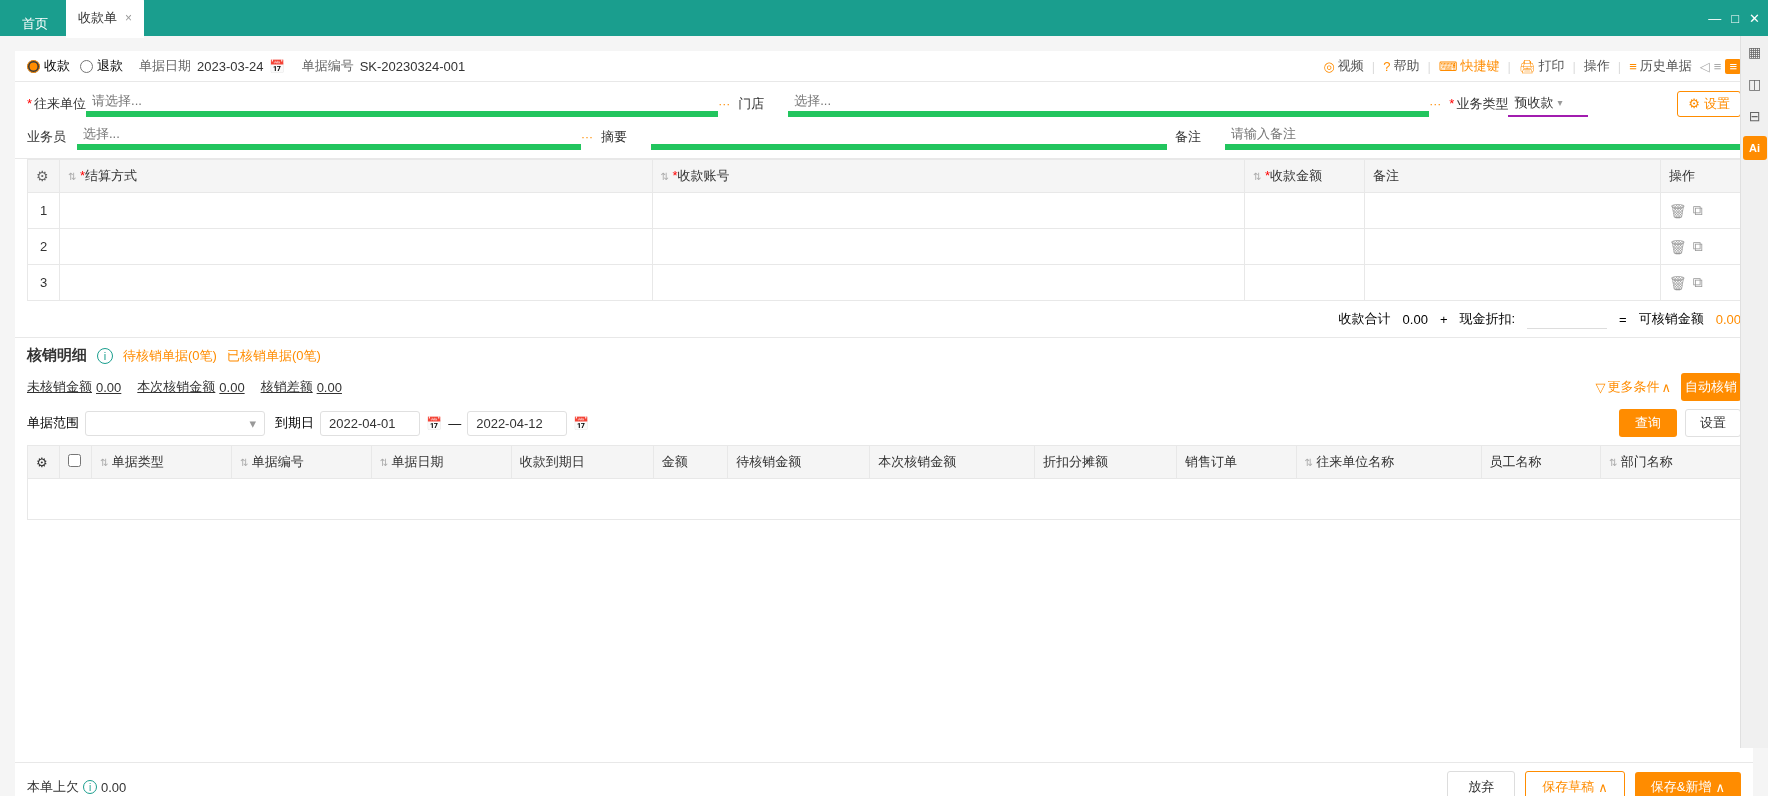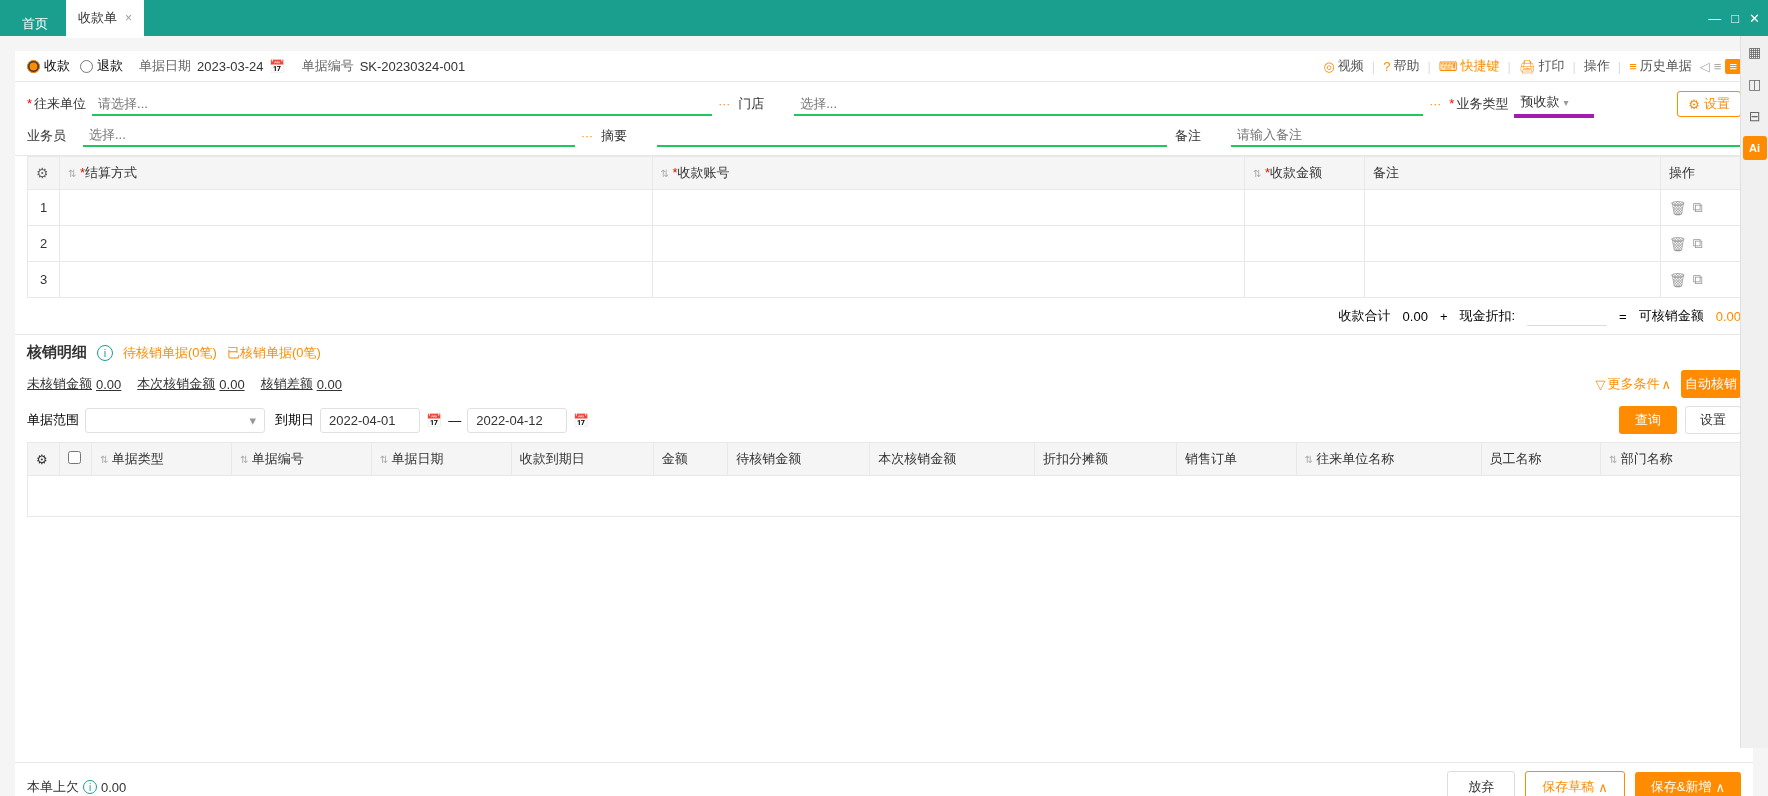--- a/index.html
+++ b/index.html
@@ -89,37 +89,37 @@
       background: #fff;
       border-bottom: 1px solid #e8e8e8;
     }
     .form-row {
       display: flex;
       align-items: center;
       gap: 8px;
       margin-bottom: 6px;
     }
     .form-row:last-child { margin-bottom: 0; }
-    .field-group { display: flex; align-items: center; gap: 6px; flex: 1; }
+    .field-group { display: flex; align-items: center; flex: 1; }
     .field-label { color: #333; white-space: nowrap; min-width: 50px; }
     .field-label.required::before { content: '*'; color: #f00; margin-right: 2px; }
     .field-input {
       flex: 1;
       border: none;
-      border-bottom: 2px solid #22c55e;
+      border-bottom: 6px solid #22c55e;
       padding: 3px 6px;
       outline: none;
       color: #14532d;
       background: transparent;
       min-width: 120px;
     }
     .more-btn { color: #ff8c00; cursor: pointer; font-size: 12px; }
     .field-select {
       display: flex; align-items: center; gap: 4px;
-      border: none; border-bottom: 4px solid #a21caf; padding: 3px 6px;
+      border: none; border-bottom: 2px solid #a21caf; padding: 3px 6px;
       min-width: 80px; cursor: pointer; color: #333;
     }
     .field-select .chevron { color: #999; font-size: 10px; }
     .settings-btn {
       background: #fff;
       border: 1px solid #ff8c00;
       color: #ff8c00;
       padding: 3px 10px;
       border-radius: 3px;
       cursor: pointer;

